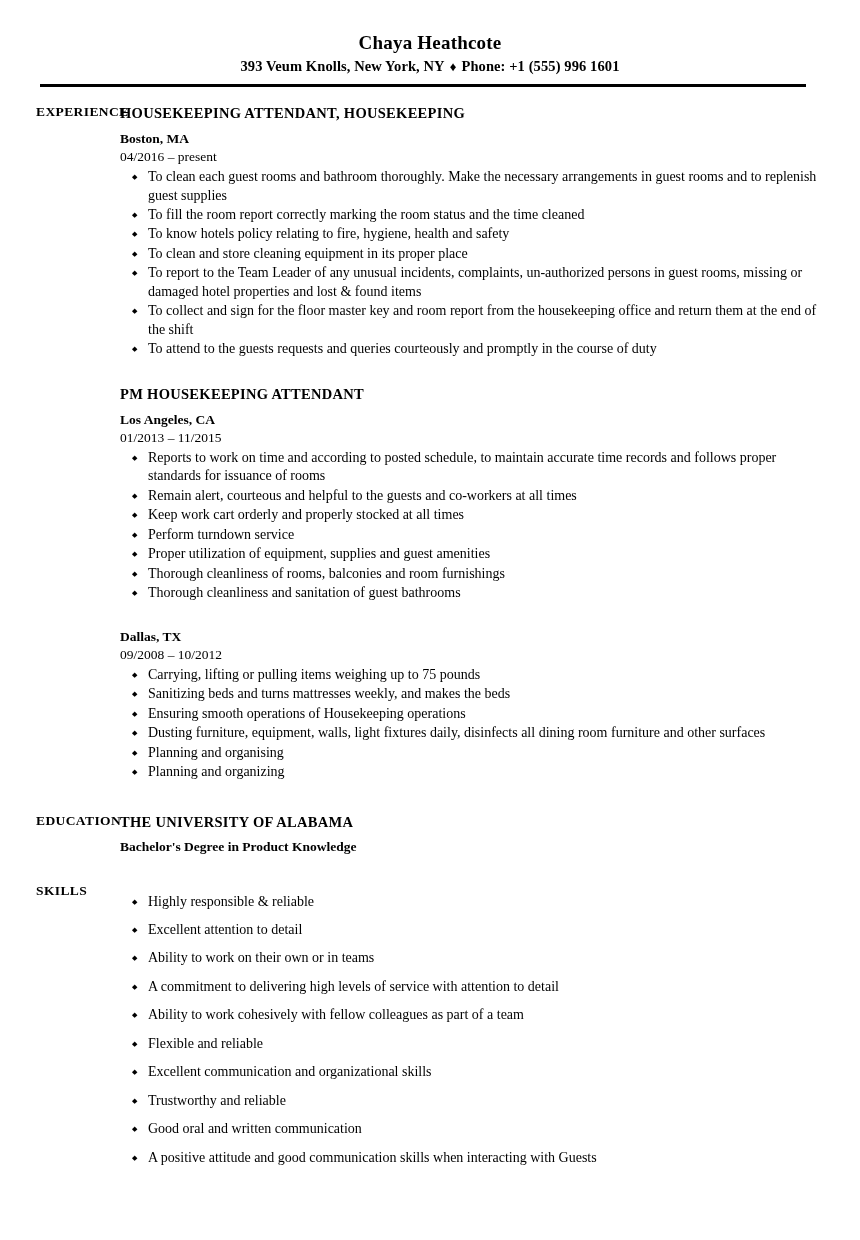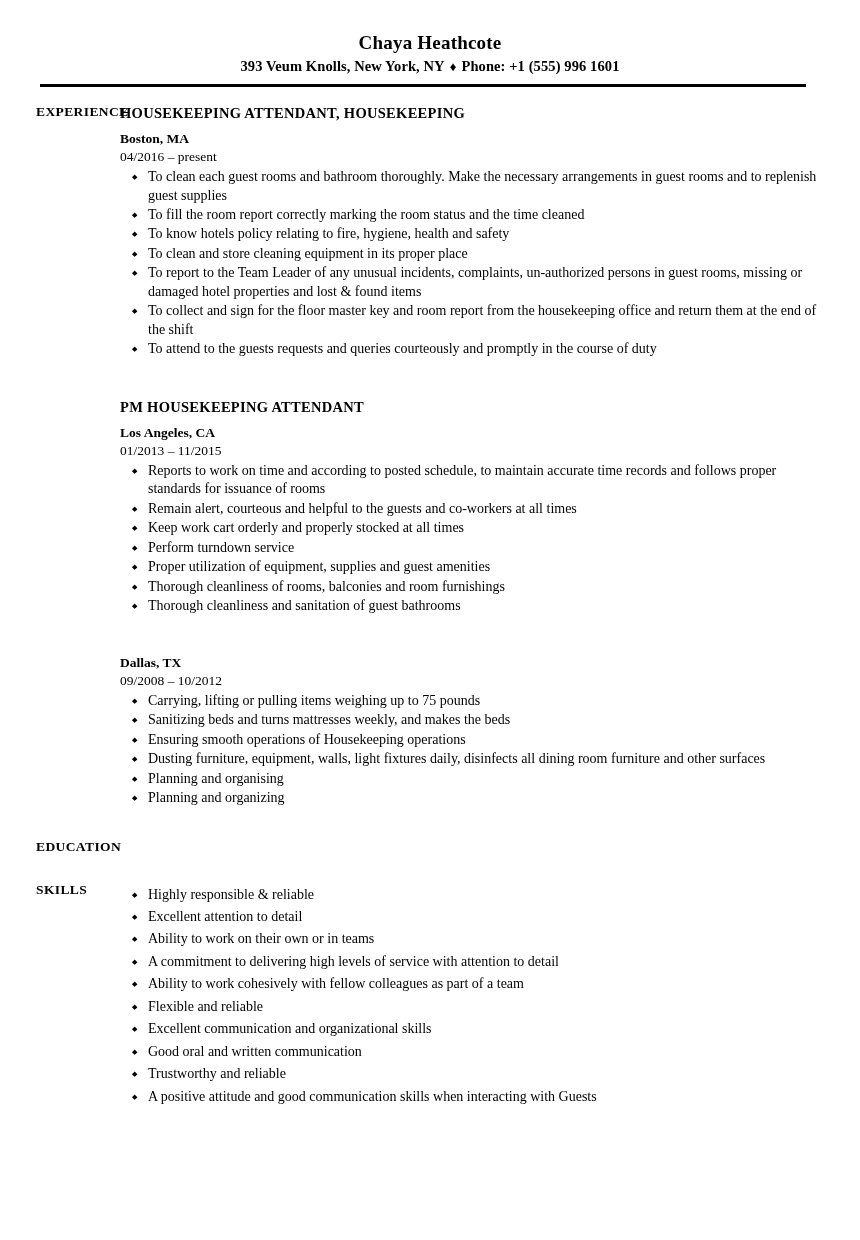--- a/index.html
+++ b/index.html
@@ -70,21 +70,21 @@
     flex: 1 1 auto;
     padding-right: 30px;
     box-sizing: border-box;
   }
 
   #experience-section { margin-top: 17px; }
   #education-section  { margin-top: 31px; }
   #skills-section     { margin-top: 27px; }
 
   
-  .job + .job { margin-top: 39px; }
+  .job + .job { margin-top: 26px; }
   .job-title {
     font-size: 14.5px;
     font-weight: bold;
     letter-spacing: 0.3px;
     line-height: 1.25;
   }
   .job-location {
     margin-top: 9px;
     font-size: 13.5px;
     font-weight: bold;
@@ -125,21 +125,21 @@
     letter-spacing: 0.3px;
     line-height: 1.25;
   }
   .edu-degree {
     margin-top: 8px;
     font-size: 13.5px;
     font-weight: bold;
     line-height: 1.25;
   }
 
-  #skills-section ul.bullets > li { margin-top: 4px; }
+  #skills-section ul.bullets > li { margin-top: 10px; }
 </style>
 </head>
 <body>
 
 <div class="page">
 
   <div class="header">
     <div class="cv-name">Chaya Heathcote</div>
     <div class="cv-contact">
       <span>393 Veum Knolls, New York, NY</span><span class="sep">♦</span><span>Phone: +1 (555) 996 1601</span>
@@ -192,33 +192,37 @@
           <li>Planning and organising</li>
           <li>Planning and organizing</li>
         </ul>
       </div>
 
     </div>
   </div>
 
   <div class="section" id="education-section">
     <div class="section-label">EDUCATION</div>
+    <div class="section-body">
+      <div class="edu-school">THE UNIVERSITY OF ALABAMA</div>
+      <div class="edu-degree">Bachelor's Degree in Product Knowledge</div>
+    </div>
   </div>
 
   <div class="section" id="skills-section">
     <div class="section-label">SKILLS</div>
     <div class="section-body">
       <ul class="bullets">
         <li>Highly responsible &amp; reliable</li>
         <li>Excellent attention to detail</li>
         <li>Ability to work on their own or in teams</li>
         <li>A commitment to delivering high levels of service with attention to detail</li>
         <li>Ability to work cohesively with fellow colleagues as part of a team</li>
         <li>Flexible and reliable</li>
         <li>Excellent communication and organizational skills</li>
+        <li>Trustworthy and reliable</li>
         <li>Good oral and written communication</li>
-        <li>Trustworthy and reliable</li>
         <li>A positive attitude and good communication skills when interacting with Guests</li>
       </ul>
     </div>
   </div>
 
 </div>
 
 </body></html>

